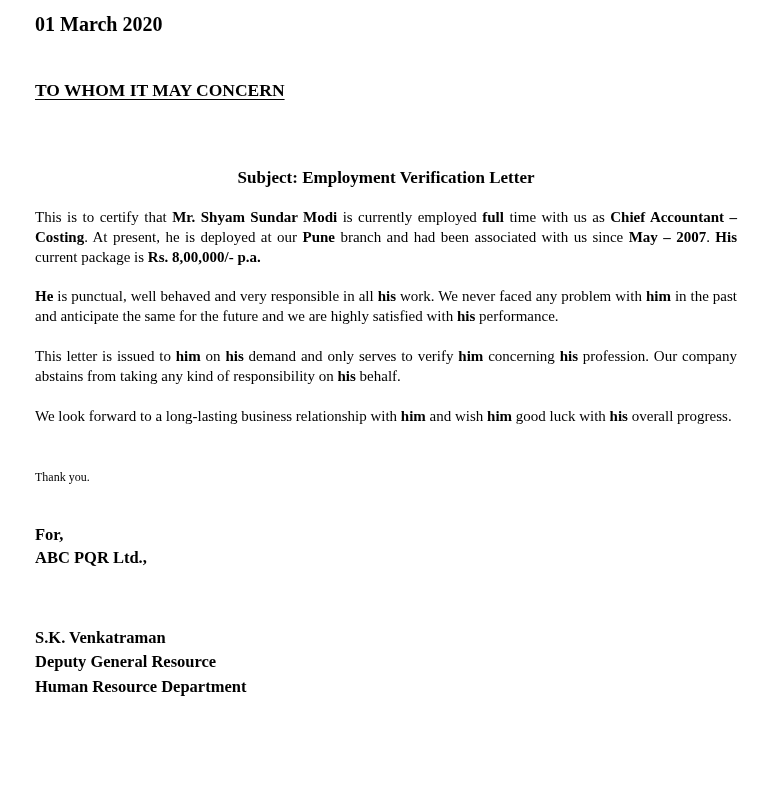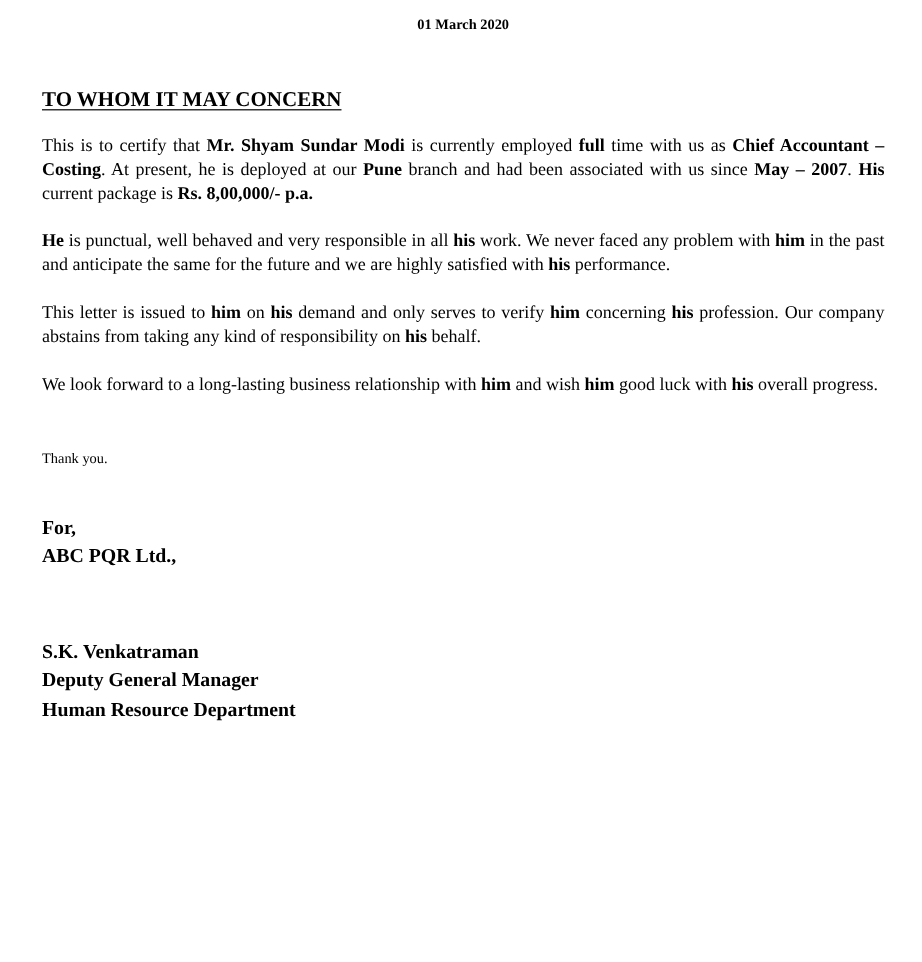--- a/index.html
+++ b/index.html
@@ -14,23 +14,23 @@
     color: #000000;
     overflow: hidden;
   }
   .page {
     box-sizing: border-box;
     width: 768px;
     height: 802px;
     padding: 8px 31px 0 35px;
   }
   .date-line {
-    text-align: center;
+    text-align: left;
     font-weight: bold;
-    font-size: 12px;
+    font-size: 20px;
     margin-top: 5px;
   }
   .main-heading {
     font-weight: bold;
     font-size: 17.5px;
     margin-top: 44px;
   }
   .main-heading span {
     text-decoration: underline;
     text-underline-offset: 3px;
@@ -73,36 +73,37 @@
 <body>
 
 <div class="page">
 
   <div class="date-line">01 March 2020</div>
 
   <div class="main-heading">
     <span>TO WHOM IT MAY CONCERN</span>
   </div>
 
+  <div class="subject-line">Subject: Employment Verification Letter</div>
 
 
   <p class="body-para"><span>This is to certify that </span><b>Mr. Shyam Sundar Modi</b><span> is currently employed </span><b>full</b><span> time with us as </span><b>Chief Accountant – Costing</b><span>. At present, he is deployed at our </span><b>Pune</b><span> branch and had been associated with us since </span><b>May – 2007</b><span>. </span><b>His</b><span> current package is </span><b>Rs. 8,00,000/- p.a.</b></p>
 
   <p class="body-para"><b>He</b><span> is punctual, well behaved and very responsible in all </span><b>his</b><span> work. We never faced any problem with </span><b>him</b><span> in the past and anticipate the same for the future and we are highly satisfied with </span><b>his</b><span> performance.</span></p>
 
   <p class="body-para"><span>This letter is issued to </span><b>him</b><span> on </span><b>his</b><span> demand and only serves to verify </span><b>him</b><span> concerning </span><b>his</b><span> profession. Our company abstains from taking any kind of responsibility on </span><b>his</b><span> behalf.</span></p>
 
   <p class="body-para"><span>We look forward to a long-lasting business relationship with </span><b>him</b><span> and wish </span><b>him</b><span> good luck with </span><b>his</b><span> overall progress.</span></p>
 
   <div class="thank-you">Thank you.</div>
 
   <div class="for-block">
     <div>For,</div>
     <div>ABC PQR Ltd.,</div>
   </div>
 
   <div class="sign-block">
     <div>S.K. Venkatraman</div>
-    <div>Deputy General Manager</div>
+    <div>Deputy General Resource</div>
     <div>Human Resource Department</div>
   </div>
 
 </div>
 
 </body></html>

